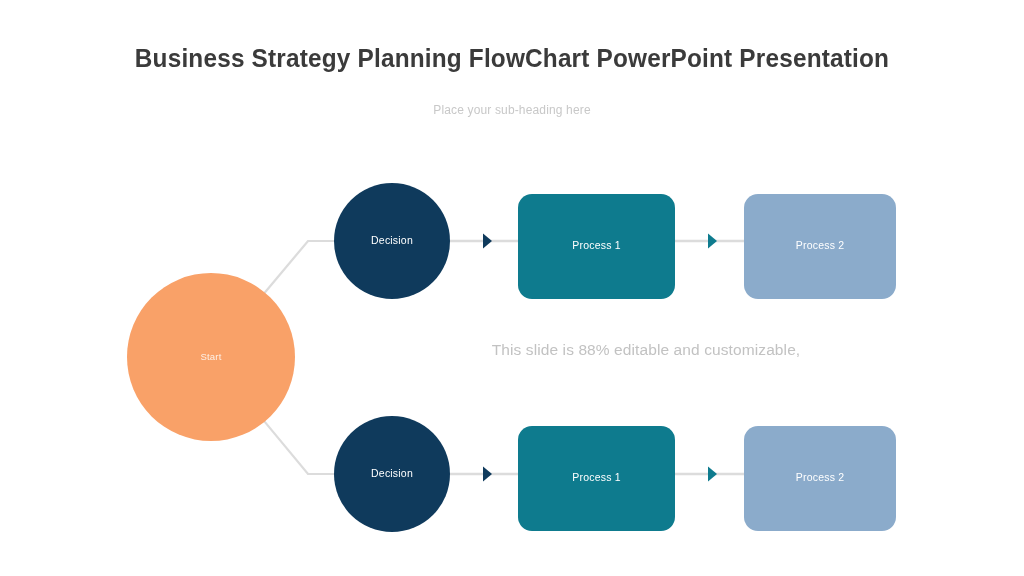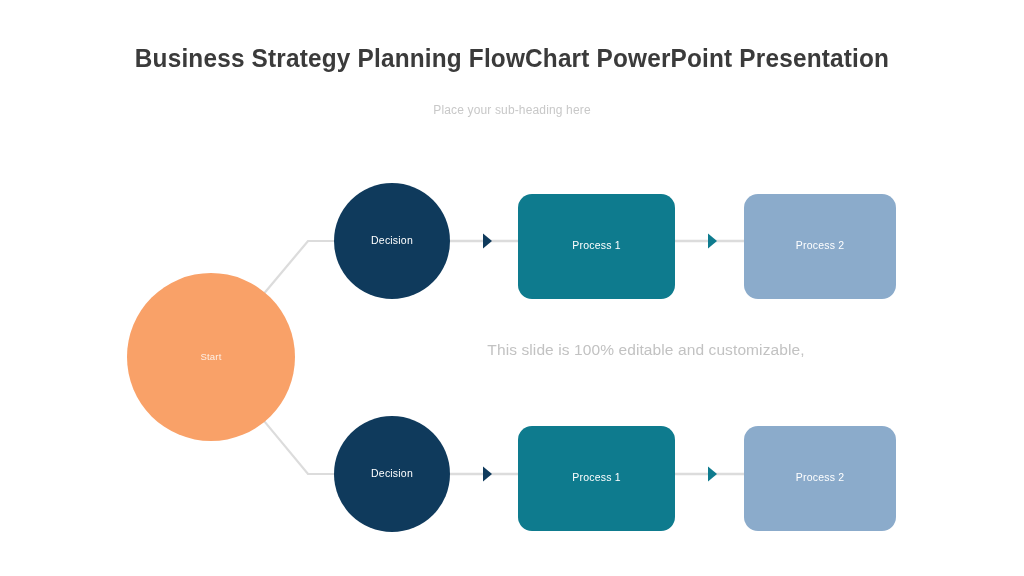--- a/index.html
+++ b/index.html
@@ -149,16 +149,16 @@
           <text x="596.5" y="478.5" class="node-label">Process 1</text>
         </g>
         <g>
           <rect x="744" y="426" width="152" height="105" rx="14" ry="14" fill="#8babcb"></rect>
           <text x="820" y="478.5" class="node-label">Process 2</text>
         </g>
       </g>
   </svg>
 
   <div class="editable-note">
-    <span class="note-line">This slide is 100% editable and customizable,</span>
+    <span class="note-line">This slide is 88% editable and customizable,</span>
   </div>
 
 </div>
 
 </body></html>

